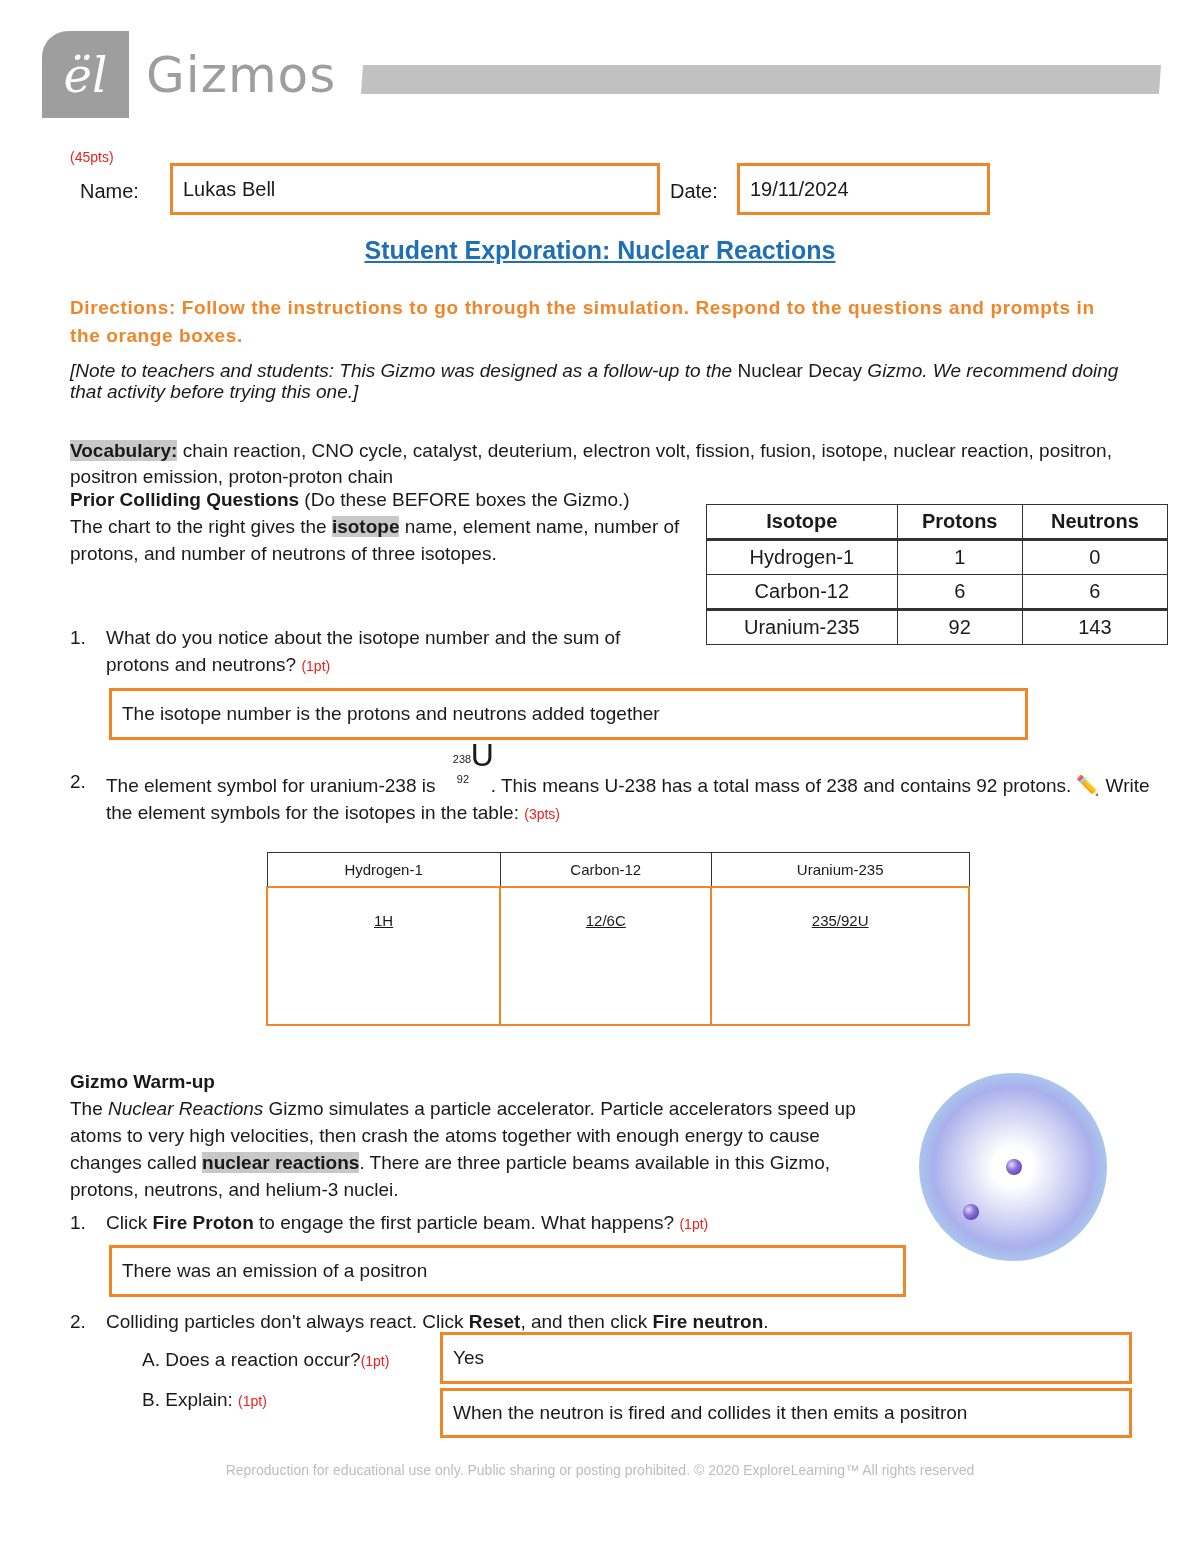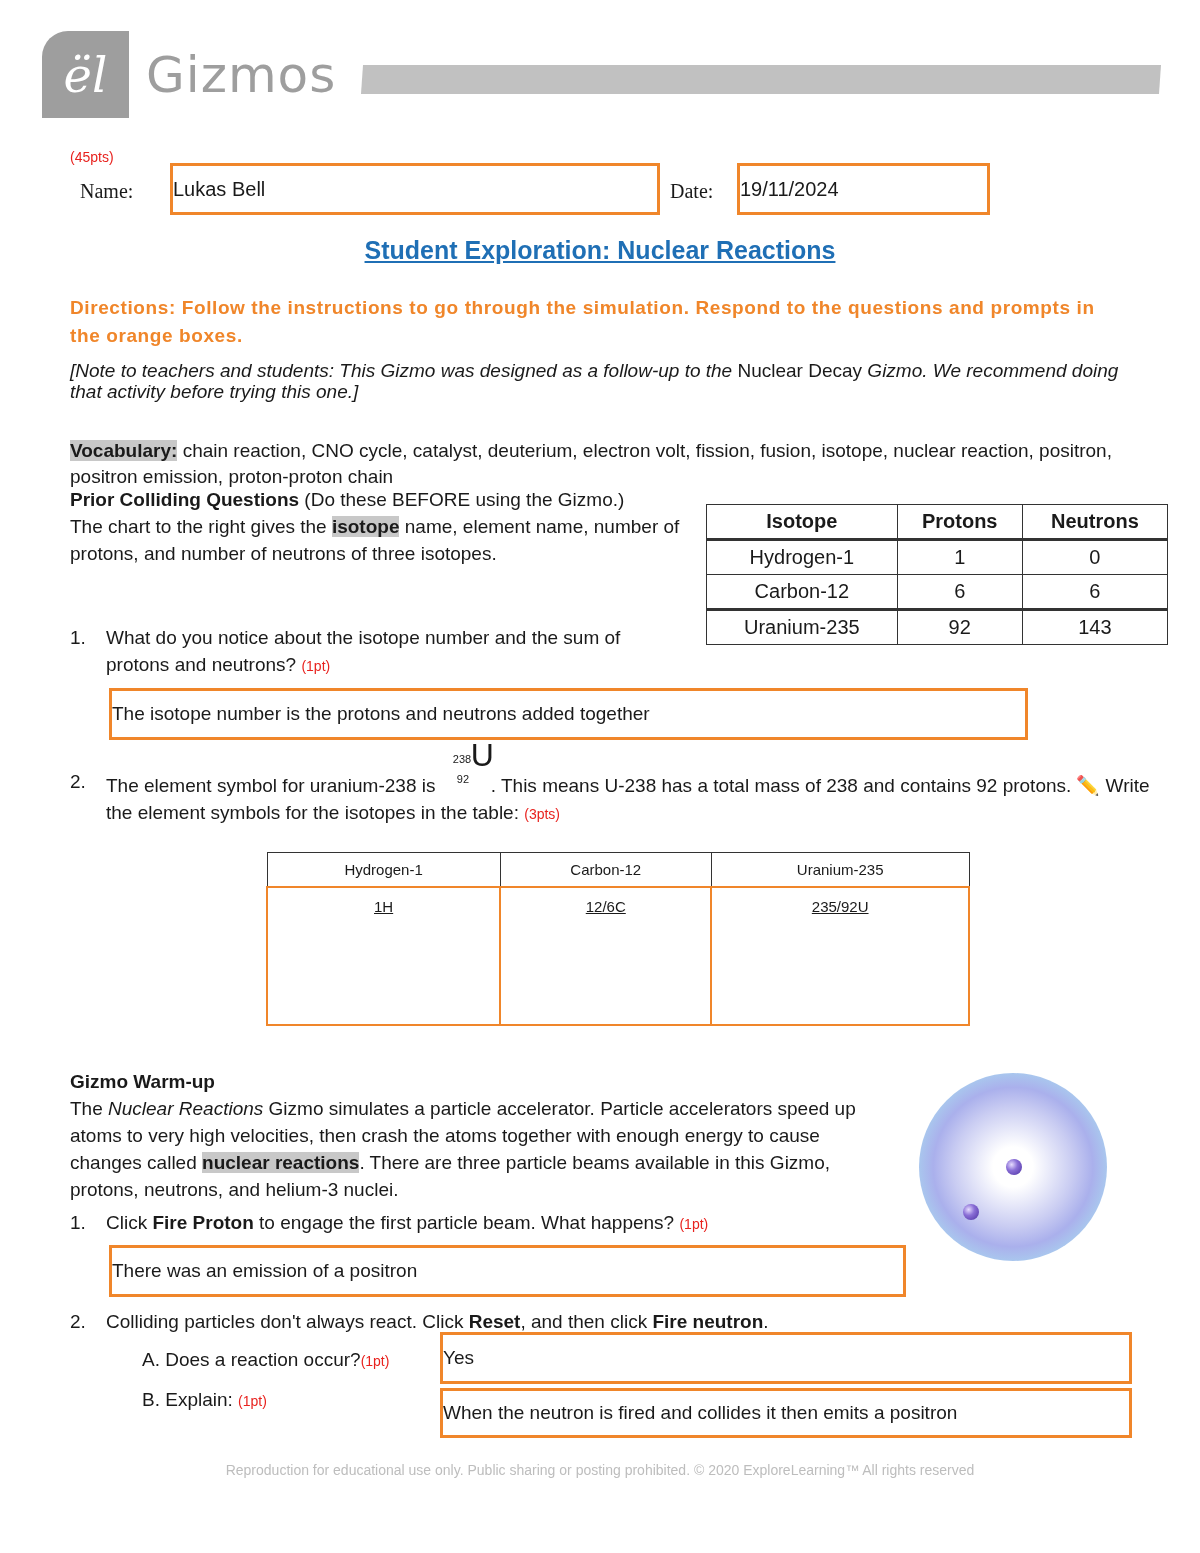--- a/index.html
+++ b/index.html
@@ -25,21 +25,21 @@
       font-family: "DejaVu Sans", sans-serif; letter-spacing: 1px;
     }
     .header-bar {
       position: absolute; left: 362px; top: 65px; width: 798px; height: 29px;
       background: #c1c1c1; transform: skewX(-4deg);
     }
 
     .pts { color: #e8221e; font-size: 14px; }
     .orange-box { border: 3px solid #f0862a; background: #fff; }
 
-    .label { font-size: 20px; font-family: Liberation Serif, serif; }
+    .label { font-size: 20px; }
     .title {
       position: absolute; left: 0; width: 1200px; top: 236px; text-align: center;
       color: #1f6fb5; font-weight: bold; font-size: 25px; text-decoration: underline;
     }
     .directions {
       position: absolute; left: 70px; top: 294px; width: 1060px;
       color: #f0862a; font-weight: bold; font-size: 19px; line-height: 28px; letter-spacing: 0.6px;
     }
     .note { position: absolute; left: 70px; top: 360px; width: 1060px; font-style: italic; line-height: 21px; }
     .note .plain { font-style: normal; }
@@ -54,33 +54,33 @@
     table.iso th, table.iso td {
       border: 1px solid #333; text-align: center; height: 35px;
     }
     table.iso th { border-bottom: 3px solid #333; font-weight: bold; }
     table.iso tr.thick td { border-top: 3px solid #333; }
 
     .q { position: absolute; line-height: 27px; }
     .q .num { position: absolute; left: 0; top: 0; }
     .q .txt { margin-left: 36px; display: block; }
 
-    .answer-box { position: absolute; font-size: 19px; display: flex; align-items: center; }
+    .answer-box { position: absolute; font-size: 19px; padding-left: 10px; display: flex; align-items: center; }
 
     .nuclide { display: inline-block; position: relative; width: 50px; height: 30px; vertical-align: -6px; }
     .nuclide .mass { position: absolute; left: 12px; top: -22px; font-size: 11px; }
     .nuclide .atomic { position: absolute; left: 16px; top: -2px; font-size: 11px; }
     .nuclide .sym { position: absolute; left: 30px; top: -26px; font-size: 32px; }
 
     table.sym {
       position: absolute; left: 266px; top: 852px; width: 704px;
       border-collapse: collapse; font-size: 15px;
     }
     table.sym th { border: 1px solid #333; height: 34px; font-weight: normal; }
-    table.sym td { border: 2px solid #f0862a; height: 138px; vertical-align: top; text-align: center; padding-top: 10px; margin-left: 30px; }
+    table.sym td { border: 2px solid #f0862a; height: 138px; vertical-align: top; text-align: center; padding-top: 24px; margin-left: 30px; }
     table.sym td span { text-decoration: underline; }
 
     .warm { position: absolute; left: 70px; top: 1068px; width: 810px; line-height: 27px; }
 
     .atom {
       position: absolute; left: 919px; top: 1073px; width: 188px; height: 188px; border-radius: 50%;
       background: radial-gradient(circle at 50% 50%, #ffffff 0%, #ffffff 15%, #c9ccf2 45%, #aab0ec 60%, #a8e4f0 85%, #b6ecf4 100%);
     }
     .particle {
       position: absolute; width: 16px; height: 16px; border-radius: 50%;
@@ -117,21 +117,21 @@
 
 <div class="note">
   <span>[Note to teachers and students: This Gizmo was designed as a follow-up to the </span><span class="plain">Nuclear Decay</span><span> Gizmo. We recommend doing that activity before trying this one.]</span>
 </div>
 
 <div class="vocab">
   <span class="hl">Vocabulary:</span><span> chain reaction, CNO cycle, catalyst, deuterium, electron volt, fission, fusion, isotope, nuclear reaction, positron, positron emission, proton-proton chain</span>
 </div>
 
 <div class="prior">
-  <b>Prior Colliding Questions</b><span> (Do these BEFORE using the Gizmo.)</span><br>
+  <b>Prior Colliding Questions</b><span> (Do these BEFORE boxes the Gizmo.)</span><br>
   <span>The chart to the right gives the </span><span class="hl">isotope</span><span> name, element name, number of protons, and number of neutrons of three isotopes.</span>
 </div>
 
 <table class="iso">
   <tbody>
       <tr>
     <th>Isotope</th>
     <th>Protons</th>
     <th>Neutrons</th>
   </tr>

